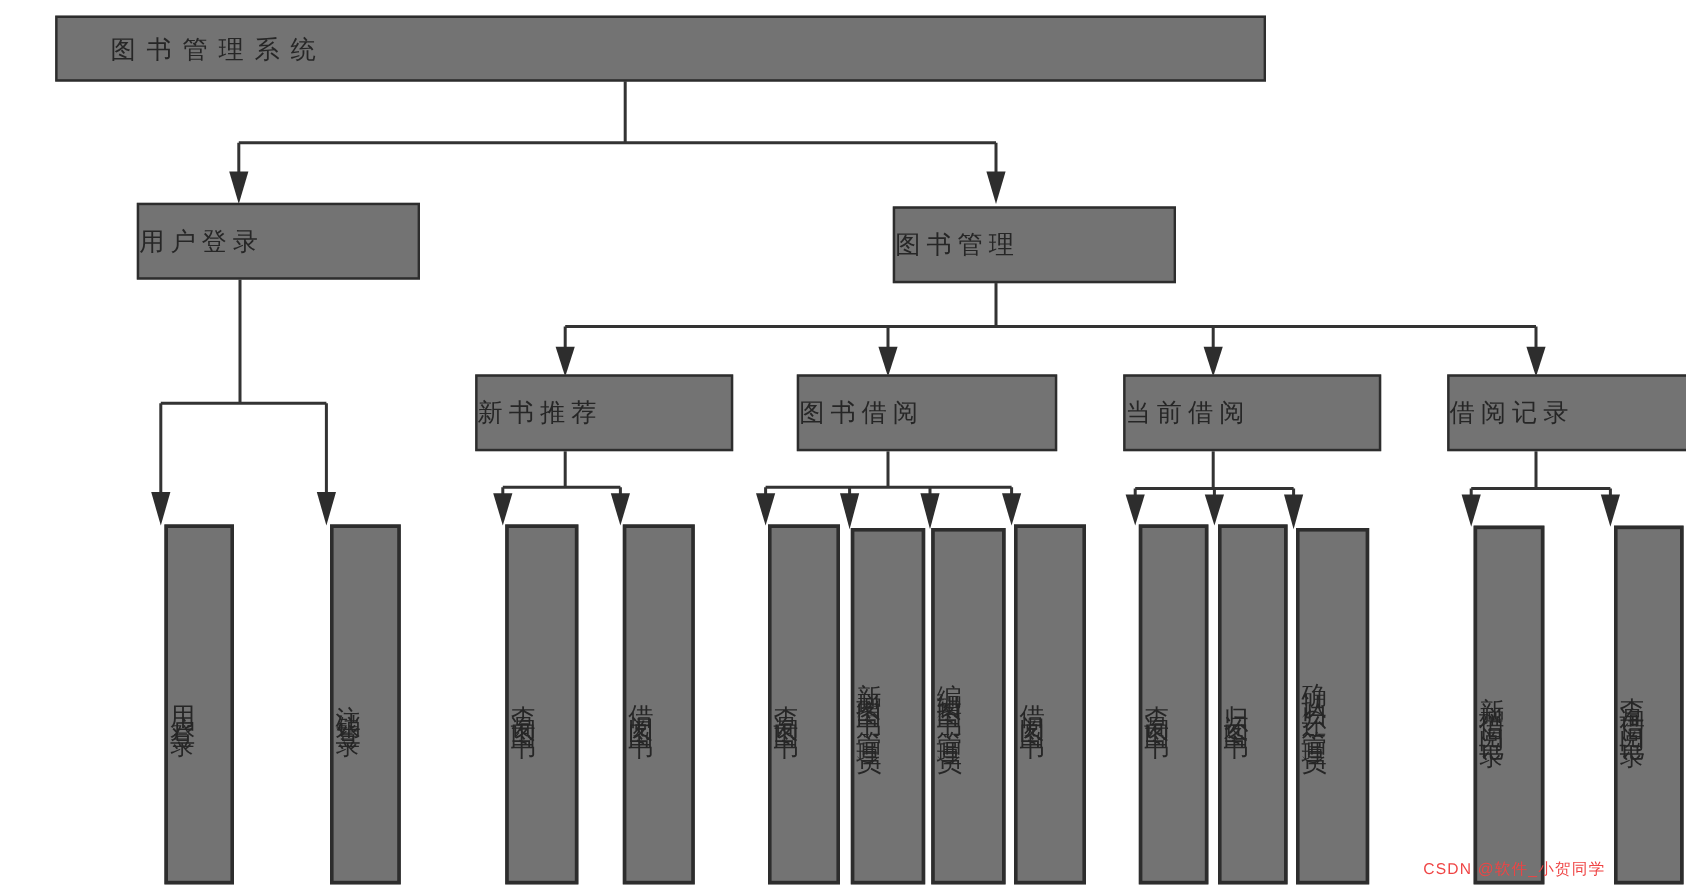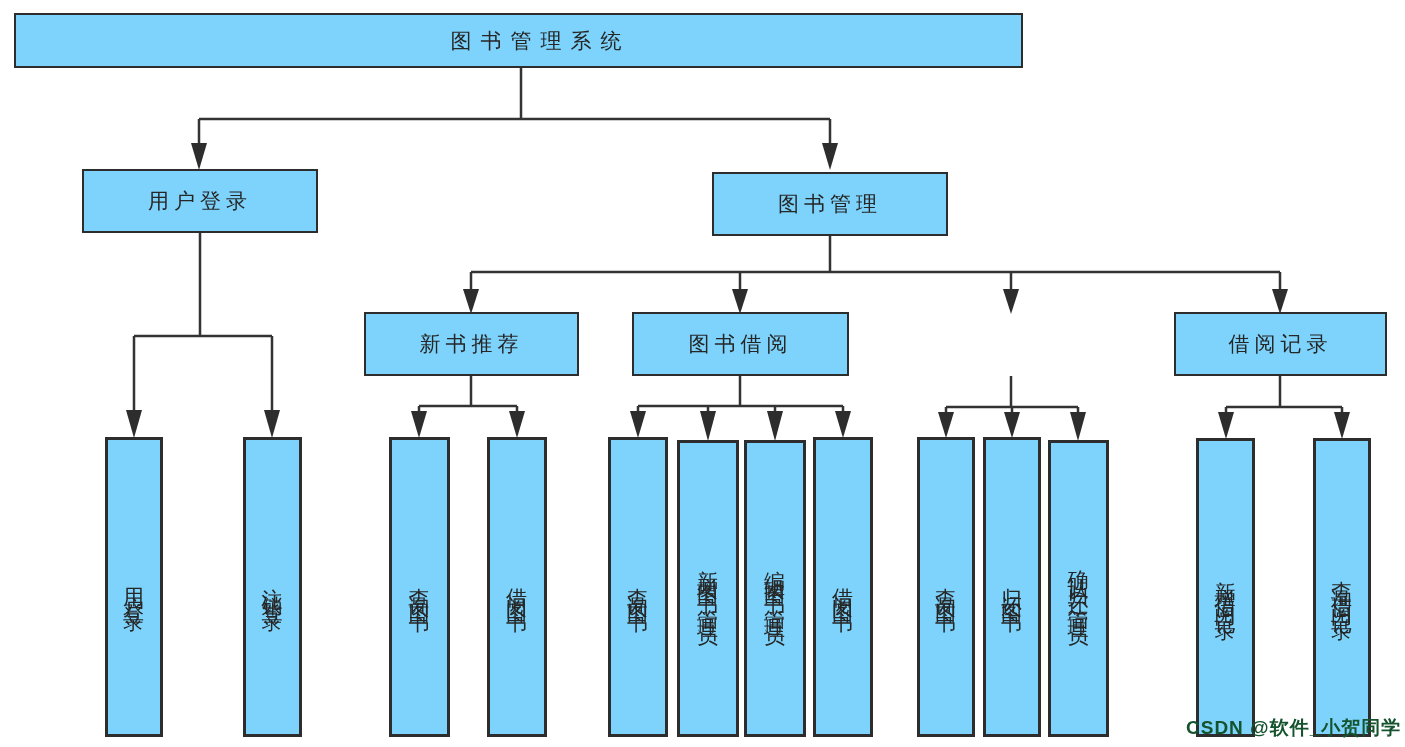--- a/index.html
+++ b/index.html
@@ -7,26 +7,27 @@
     position:relative;
     width:1405px;height:747px;
     background:#ffffff;
     font-family:"Liberation Sans", sans-serif;
     overflow:hidden;
   }
   svg.connectors{position:absolute;left:0;top:0;z-index:1;}
   .box{
     position:absolute;
     box-sizing:border-box;
-    background:#7dd3fc;
+    background:#737373;
     border:2px solid #2d2d2d;
     display:flex;
     align-items:center;
-    justify-content:center;
+    justify-content:flex-start;
     z-index:2;
+    margin-left:32px;
   }
   .leaf{border-width:3px;}
   .hlabel{
     font-size:21px;
     color:#262626;
     letter-spacing:5px;
     white-space:nowrap;
   }
   .root-label{
     letter-spacing:9px;
@@ -36,26 +37,25 @@
     writing-mode:vertical-rl;
     font-size:21px;
     line-height:1.1;
     letter-spacing:8px;
     color:#262626;
     white-space:nowrap;
   }
   .watermark{
     position:absolute;
     left:1186px;top:715px;
-    font-size:19px;
-    color:#14532d;
+    font-size:13px;
+    color:#ef4444;
     letter-spacing:1px;
     white-space:nowrap;
     z-index:5;
-    font-weight:bold;
   }
 </style>
 </head>
 <body>
 
 <div class="stage">
 
   <svg class="connectors" width="1405" height="747" viewBox="0 0 1405 747">
 
     <g stroke="#333333" stroke-width="2.5" fill="none">
@@ -130,20 +130,23 @@
   <div class="box" style="left:712px;top:172px;width:236px;height:64px;">
     <span class="hlabel">图书管理</span>
   </div>
 
   <div class="box" style="left:632px;top:312px;width:217px;height:64px;">
     <span class="hlabel">图书借阅</span>
   </div>
   <div class="box" style="left:364px;top:312px;width:215px;height:64px;">
     <span class="hlabel">新书推荐</span>
   </div>
+  <div class="box" style="left:904px;top:312px;width:215px;height:64px;">
+    <span class="hlabel">当前借阅</span>
+  </div>
   <div class="box" style="left:1174px;top:312px;width:213px;height:64px;">
     <span class="hlabel">借阅记录</span>
   </div>
 
   <div class="box leaf" style="left:105px;top:437px;width:58px;height:300px;">
     <span class="vlabel">用户登录</span>
   </div>
   <div class="box leaf" style="left:243px;top:437px;width:59px;height:300px;">
     <span class="vlabel">注销登录</span>
   </div>

